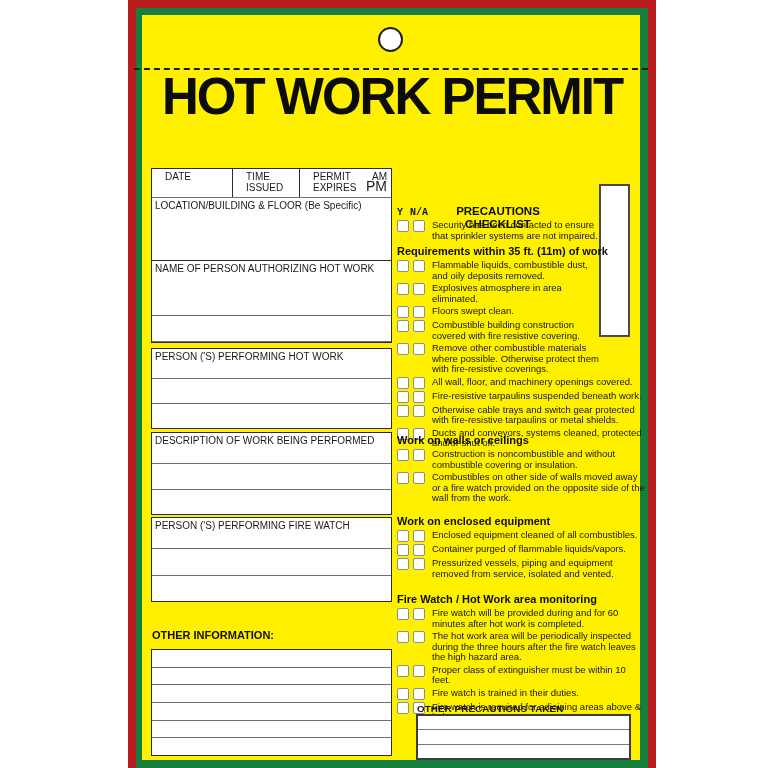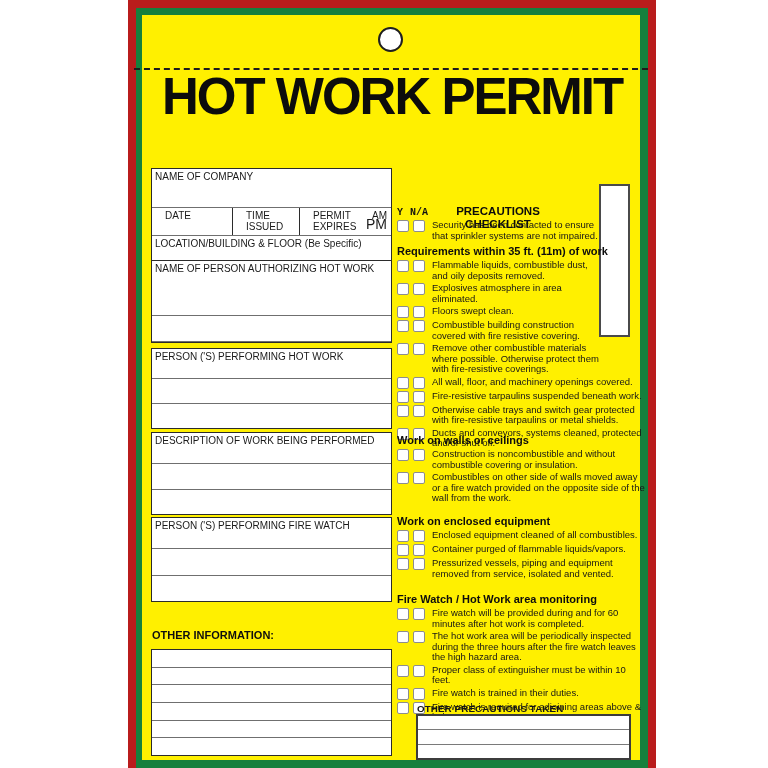--- a/index.html
+++ b/index.html
@@ -90,23 +90,20 @@
 <body>
 
 <div class="tag">
   <div class="yellow"></div>
 
   <div class="hole"></div>
   <div class="perf"></div>
   <div class="title">HOT WORK PERMIT</div>
 
   <div class="fbox" style="top:160px; height:94px;">
-    <div class="frow" style="height:38px;">
-      <span class="flabel">NAME OF COMPANY</span>
-    </div>
     <div class="frow cells" style="height:28px;">
       <div class="cell" style="width:80px;">
         <span>DATE</span>
       </div>
       <div class="cell" style="width:67px;">
         <span>TIME ISSUED</span>
       </div>
       <div class="cell expires-cell">
         <span>PERMIT EXPIRES</span>
         <span class="ampm-am">AM</span>

